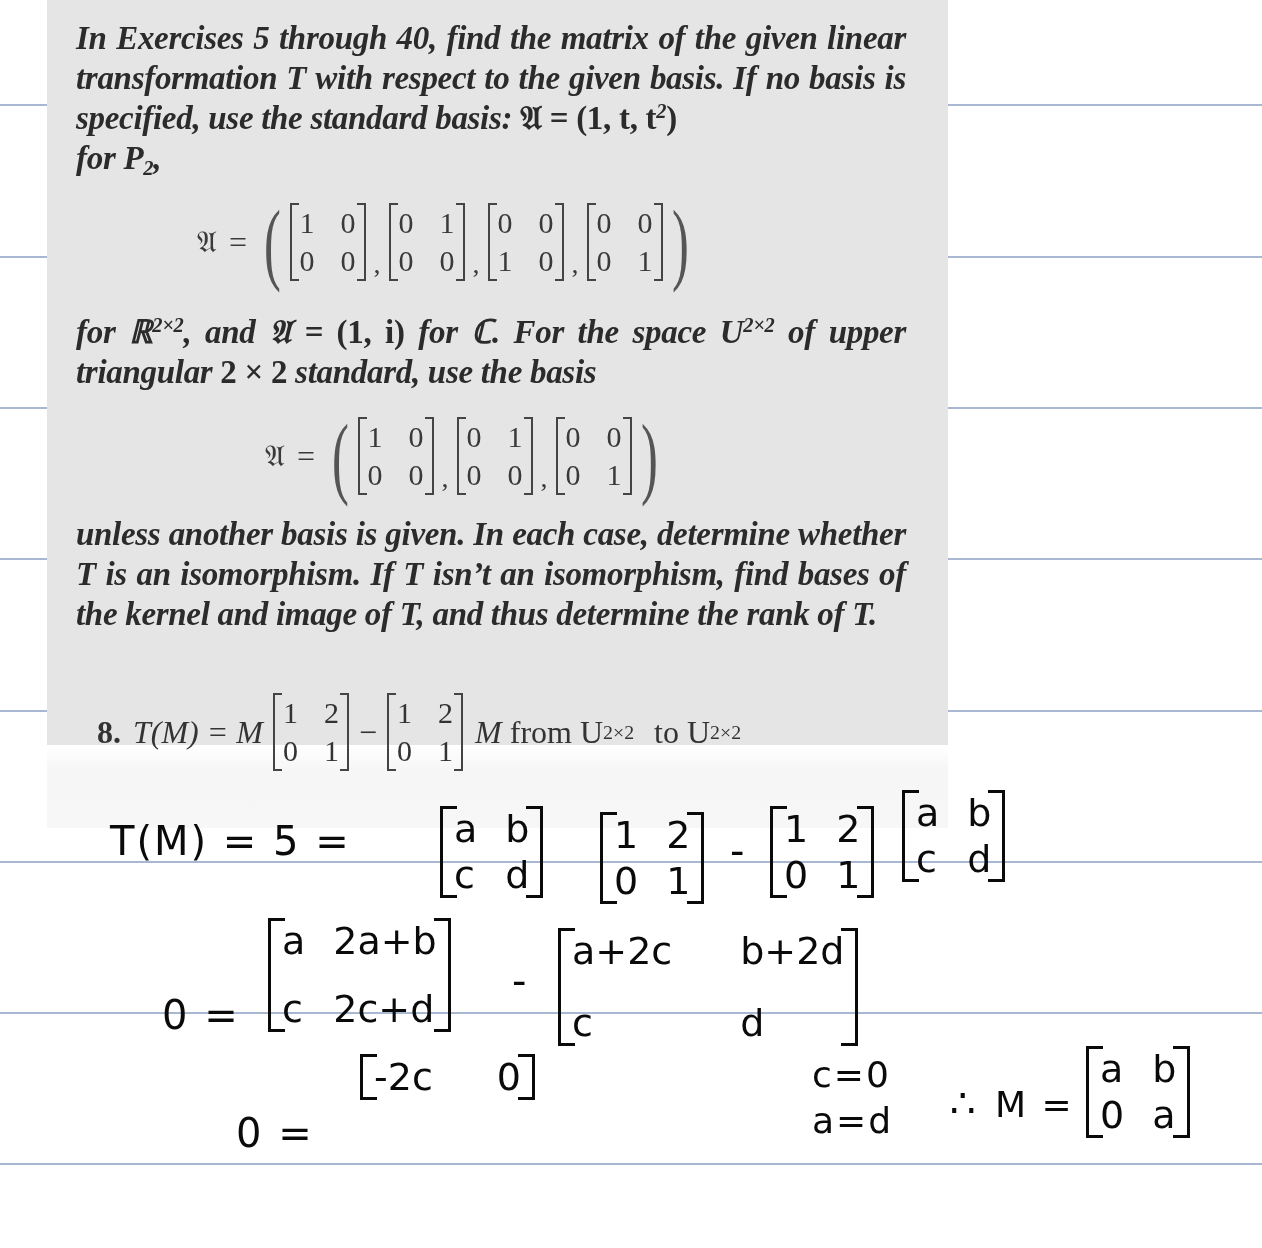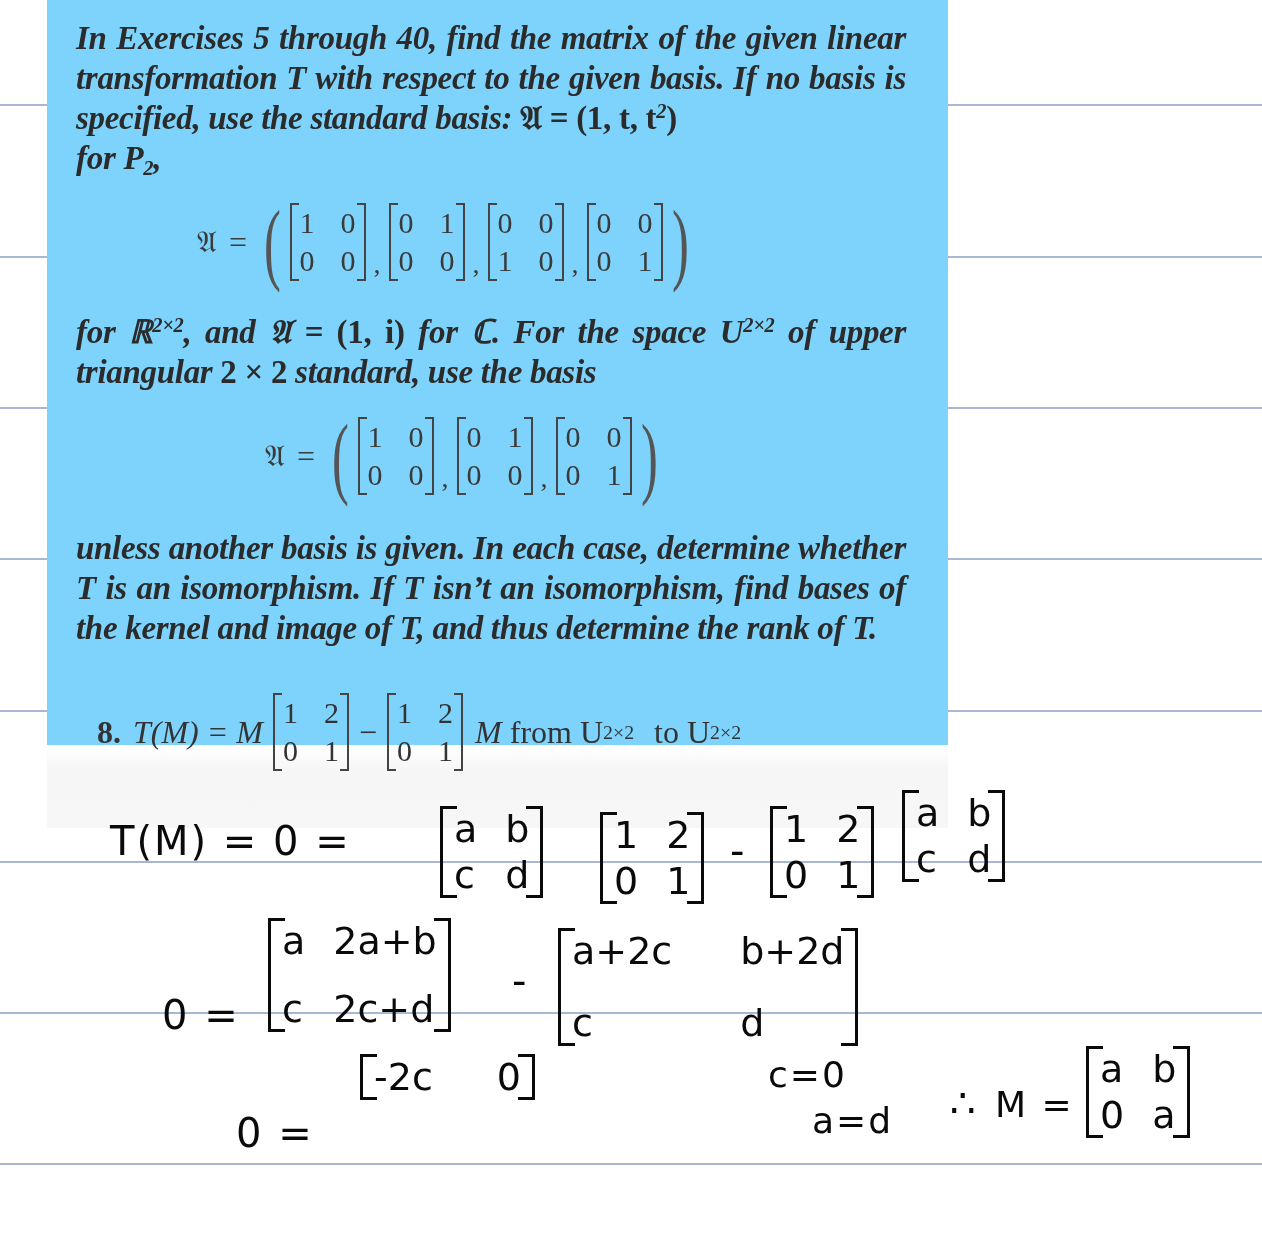--- a/index.html
+++ b/index.html
@@ -9,21 +9,21 @@
     font-family: "Liberation Serif", "DejaVu Serif", serif;
     color: #2a2a2a;
   }
   .rule {
     position: absolute; left: 0; width: 1262px; height: 2px;
     background: #a8b8d2;
   }
   
   .clip {
     position: absolute; left: 47px; top: 0; width: 901px; height: 828px;
-    background: #7dd3fc;
+    background: #e5e5e5;
   }
   .clip-fade {
     position: absolute; left: 0; top: 745px; width: 901px; height: 83px;
     background: linear-gradient(#ffffff, #f6f6f6 30%, #f7f7f7);
   }
   .para {
     position: absolute; left: 29px; width: 830px;
     font-style: italic; font-weight: bold; font-size: 33px; line-height: 40px;
     letter-spacing: -0.3px; color: #2b2b2b; text-align: justify;
   }
@@ -150,21 +150,21 @@
       <span class="comma">,</span>
     <span class="mat">
       <span>0</span>
         <span>0</span>
       <span>0</span>
         <span>1</span>
     </span>
     <span class="bigparen">)</span>
   </div>
 
-  <div class="para" style="top:528px;">unless another basis is given. In each case, determine whether T is an isomorphism. If T isn’t an isomorphism, find bases of the kernel and image of T, and thus determine the rank of T.</div>
+  <div class="para" style="top:514px;">unless another basis is given. In each case, determine whether T is an isomorphism. If T isn’t an isomorphism, find bases of the kernel and image of T, and thus determine the rank of T.</div>
 
   <div class="problem">
     <span class="num">8.</span>
     <span class="it">T(M) = M</span>
     <span class="mat" style="margin-left:10px;">
       <span>1</span>
         <span>2</span>
       <span>0</span>
         <span>1</span>
     </span>
@@ -176,21 +176,21 @@
         <span>1</span>
     </span>
     <span class="it" style="margin-left:10px;">M</span>
     <span style="margin-left:8px;">from U</span>
       <sup>2×2</sup>
     <span style="margin-left:20px;text-align:center;">to U</span>
       <sup>2×2</sup>
   </div>
 </div>
 
-<div class="hw" style="left:110px; top:818px;">T(M) = 0 =</div>
+<div class="hw" style="left:110px; top:818px;">T(M) = 5 =</div>
 <div class="hmat" style="left:440px; top:806px;">
   <span>a</span>
     <span>b</span>
   <span>c</span>
     <span>d</span>
 </div>
 <div class="hmat" style="left:600px; top:812px;">
   <span>1</span>
     <span>2</span>
   <span>0</span>
@@ -223,21 +223,21 @@
     <span>b+2d</span>
   <span>c</span>
     <span>d</span>
 </div>
 
 <div class="hw" style="left:236px; top:1110px;">0 =</div>
 <div class="hmat" style="left:360px; top:1054px; row-gap:28px; column-gap:36px;">
   <span>-2c</span>
   <span>0</span>
 </div>
-<div class="hw" style="left:768px; top:1054px; font-size:36px;">c=0</div>
+<div class="hw" style="left:812px; top:1054px; font-size:36px;">c=0</div>
 <div class="hw" style="left:812px; top:1100px; font-size:36px;">a=d</div>
 <div class="hw" style="left:950px; top:1080px;">∴</div>
 <div class="hw" style="left:995px; top:1084px; font-size:36px;">M =</div>
 <div class="hmat" style="left:1086px; top:1046px;">
   <span>a</span>
     <span>b</span>
   <span>0</span>
     <span>a</span>
 </div>
 

